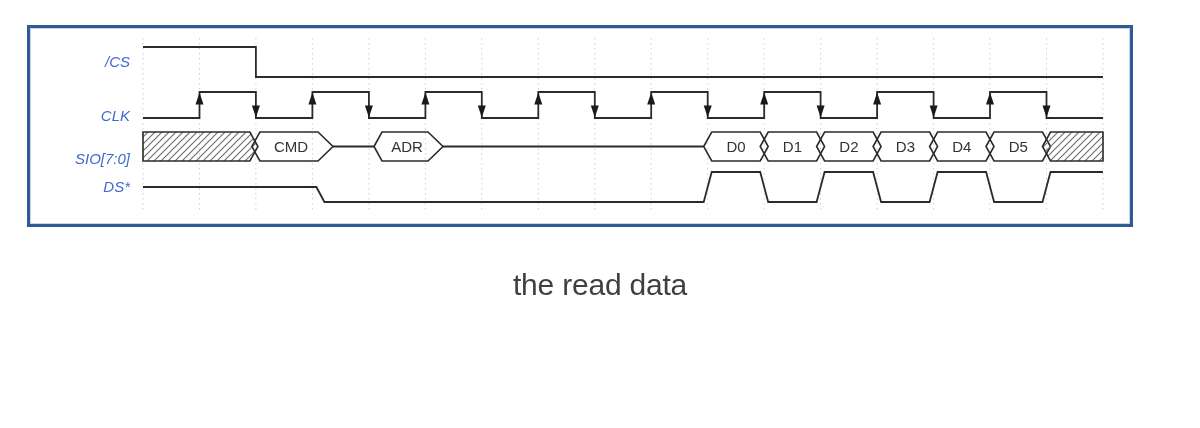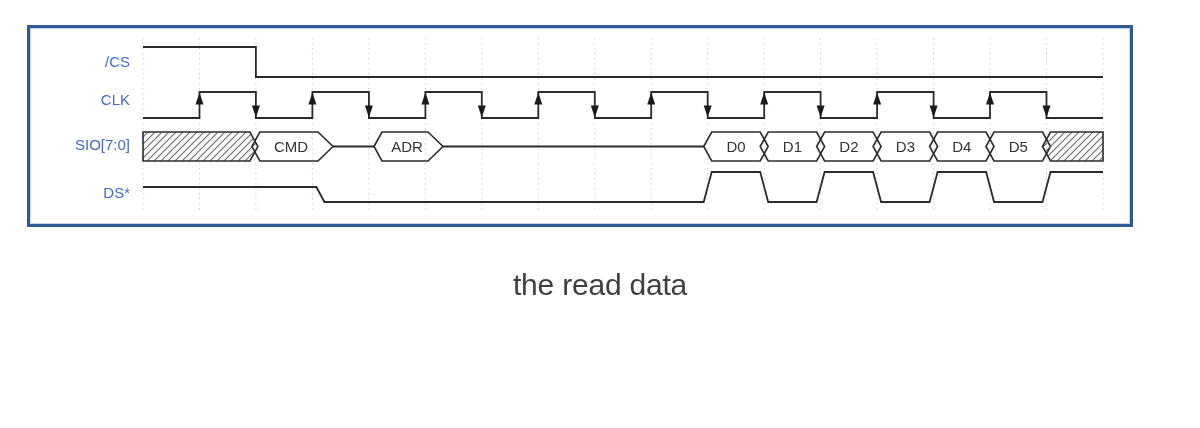--- a/index.html
+++ b/index.html
@@ -2,21 +2,21 @@
 <html><head>
 <meta charset="utf-8">
 <style>
   html,body{margin:0;padding:0;background:#ffffff;}
   .page{position:relative;width:1200px;height:428px;background:#ffffff;overflow:hidden;
         font-family:"Liberation Sans",sans-serif;}
   .wavebox{position:absolute;left:27px;top:25px;width:1100px;height:196px;
            border:3px solid #2F5B94;background:#ffffff;box-shadow:inset 0 0 0 1px #c8d4e4;}
   .wavebox svg{position:absolute;left:0;top:0;}
   .siglabel{position:absolute;left:0;width:100px;text-align:right;
-            font-size:15px;line-height:16px;color:#4169D0;}
+            font-size:15px;line-height:16px;color:#4169D0;font-style:italic;}
   .gridline{stroke:#cfcfcf;stroke-width:1;stroke-dasharray:1.5 3.5;}
   .wave{fill:none;stroke:#2b2b2b;stroke-width:1.8;stroke-linejoin:miter;}
   .cell{fill:none;stroke:#2b2b2b;stroke-width:1.6;stroke-linejoin:miter;}
   .hatched{fill:url(#hatch);stroke:#2b2b2b;stroke-width:1.6;}
   .arrowhead{fill:#1a1a1a;}
   .bus-label{font-family:"Liberation Sans",sans-serif;font-size:15px;fill:#333333;text-anchor:middle;}
   .caption{position:absolute;left:0;top:257px;width:1200px;text-align:center;
            font-size:30px;line-height:55px;color:#3F3F3F;letter-spacing:-0.2px;}
 </style>
 </head>
@@ -98,22 +98,22 @@
 
       <text class="bus-label" x="291" y="151.5">CMD</text>
       <text class="bus-label" x="407" y="151.5">ADR</text>
 
       <path class="wave" d="M143 187 H316.4 L324.4 202 H703.7 L711.7 172 H760.2 L768.2 202 H816.6
                L824.6 172 H873.1 L881.1 202 H929.6 L937.6 172 H986.1 L994.1 202
                H1042.5 L1050.5 172 H1103"></path>
     </svg>
 
     <div class="siglabel" style="top:26px">/CS</div>
-    <div class="siglabel" style="top:64px">CLK</div>
-    <div class="siglabel" style="top:109px">SIO[7:0]</div>
-    <div class="siglabel" style="top:157px">DS*</div>
+    <div class="siglabel" style="top:80px">CLK</div>
+    <div class="siglabel" style="top:123px">SIO[7:0]</div>
+    <div class="siglabel" style="top:151px">DS*</div>
   </div>
 
   <div class="caption">
     <div>the read data</div>
   </div>
 
 </div>
 
 </body></html>

